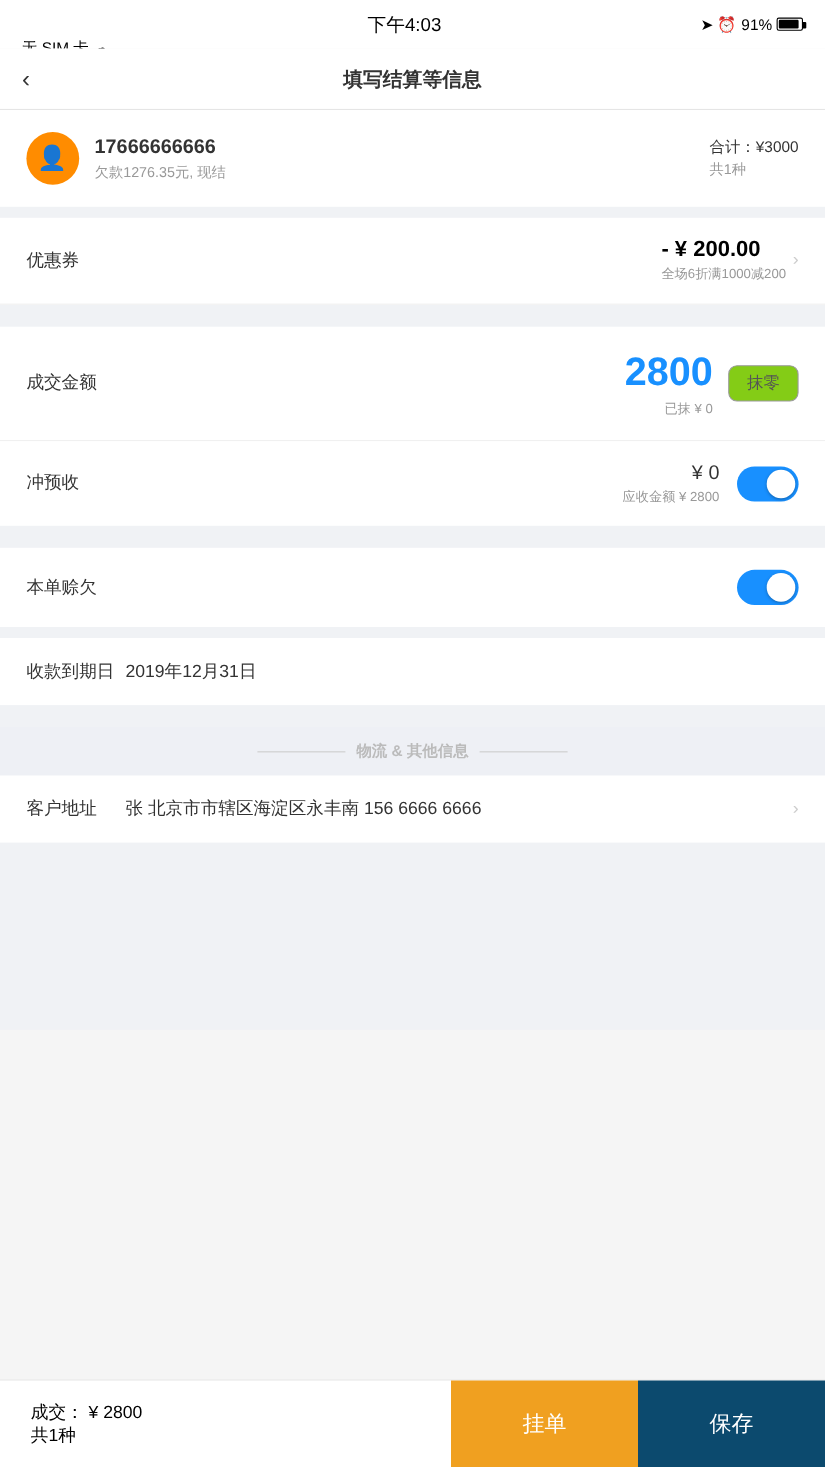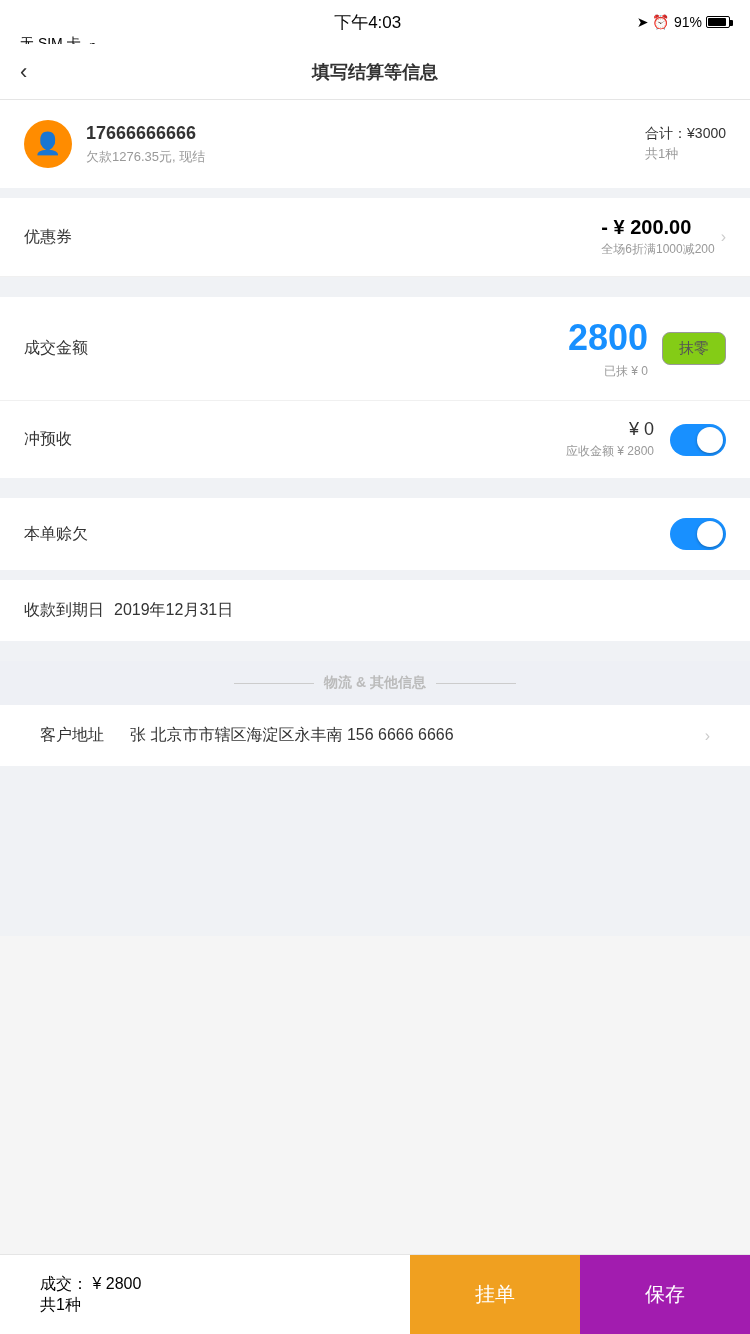--- a/index.html
+++ b/index.html
@@ -217,21 +217,21 @@
       height: 1px;
       background: #ccc;
     }
 
     
     .address-section {
       background: #fff;
       margin-bottom: 10px;
     }
     .address-row {
-      padding: 20px 40px;
+      padding: 20px 24px;
       display: flex;
       align-items: flex-start;
       justify-content: space-between;
     }
     .address-label { font-size: 16px; color: #333; min-width: 80px; }
     .address-value { font-size: 16px; color: #333; flex: 1; margin-left: 10px; }
     .address-chevron { font-size: 16px; color: #ccc; margin-left: 8px; align-self: center; }
 
     
     .spacer { height: 160px; background: #f0f2f5; }
@@ -242,38 +242,38 @@
       bottom: 0;
       width: 750px;
       height: 80px;
       background: #fff;
       display: flex;
       align-items: center;
       border-top: 1px solid #e5e5e5;
     }
     .bottom-summary {
       flex: 1;
-      padding: 0 40px;
+      padding: 0 28px;
     }
     .btn-suspend {
       width: 170px;
       height: 80px;
       background: #f0a020;
       display: flex;
       align-items: center;
       justify-content: center;
       font-size: 20px;
       color: #fff;
       cursor: pointer;
       font-weight: 500;
     }
     .btn-save {
       width: 170px;
       height: 80px;
-      background: #a21caf;
+      background: #0c4a6e;
       display: flex;
       align-items: center;
       justify-content: center;
       font-size: 20px;
       color: #fff;
       cursor: pointer;
       font-weight: 500;
     }
   </style>
 </head>

